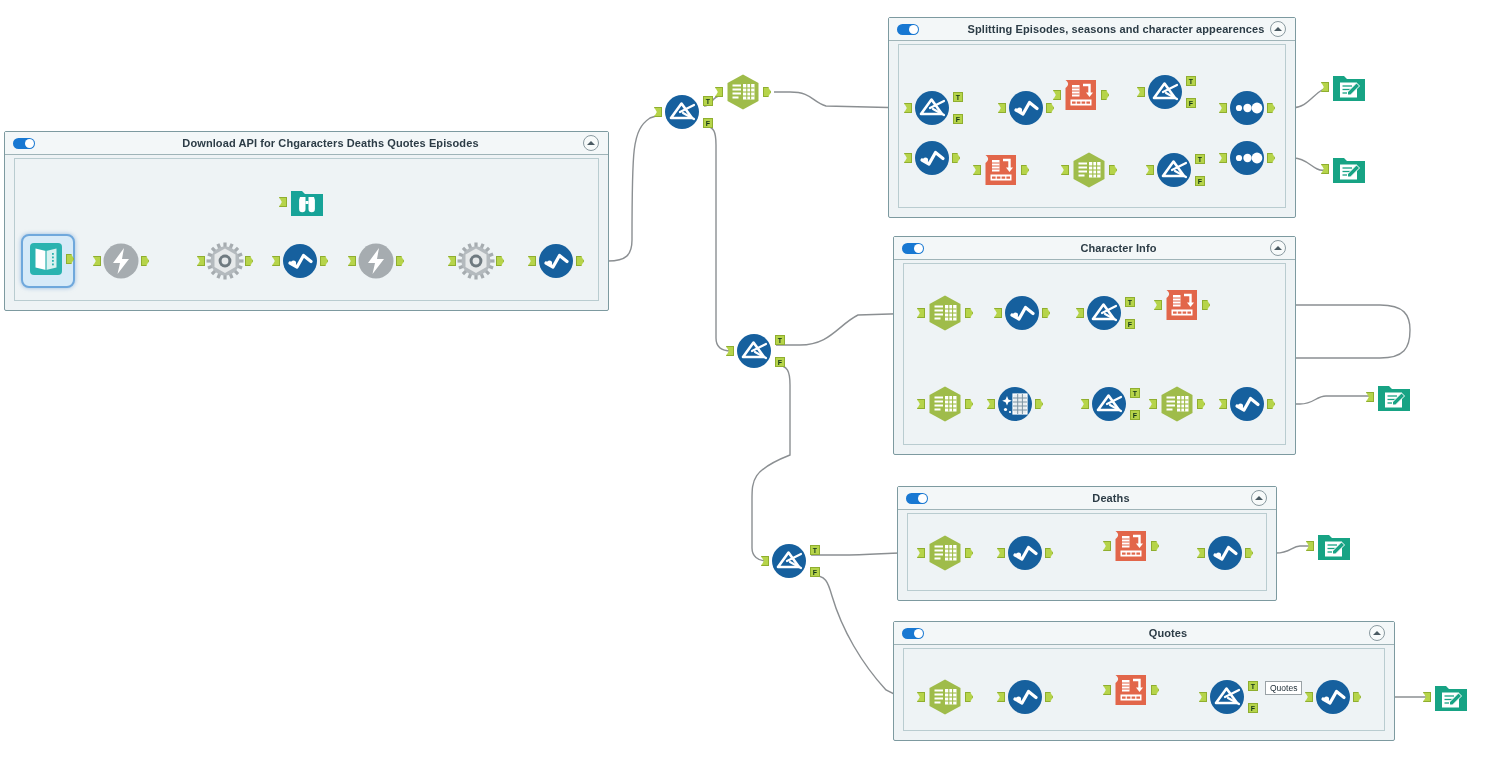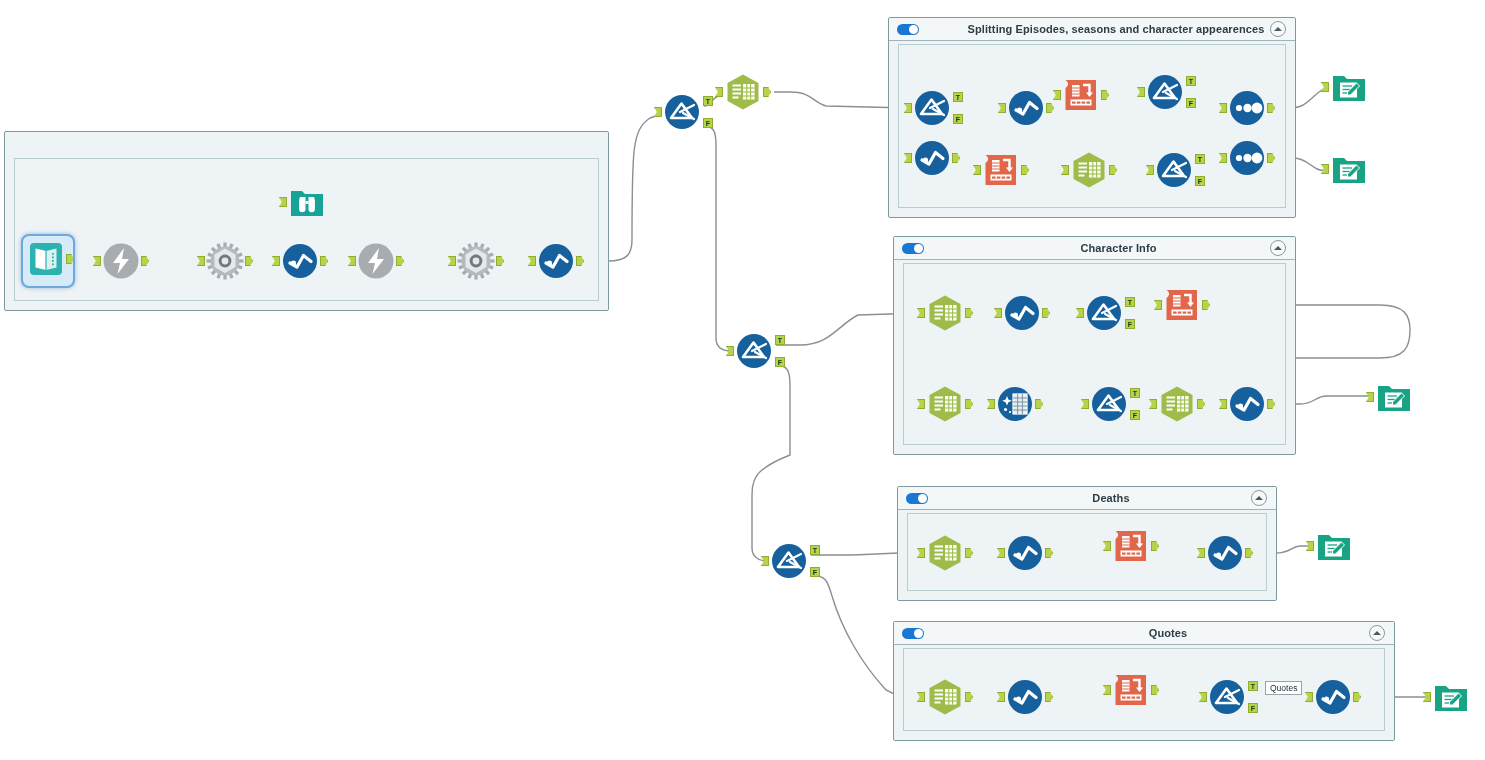--- a/index.html
+++ b/index.html
@@ -116,20 +116,25 @@
     <path d="M893,697 L922,697"></path>
     <path d="M972,697 L1002,697"></path>
     <path d="M1052,697 L1108,697"></path>
     <path d="M1162,697 L1204,697"></path>
     <path d="M1250,690 L1262,690"></path>
     <path d="M1300,690 L1310,690"></path>
     <path d="M1364,697 L1390,697 C1404,697 1410,697 1418,697 L1428,697"></path>
   </svg>
 
   <div class="container" style="left:4px;top:131px;width:605px;height:180px;">
+    <div class="container-head">
+      <div class="toggle"></div>
+      <div class="ctitle">Download API for Chgaracters Deaths Quotes Episodes</div>
+      <div class="collapse"></div>
+    </div>
     <div class="container-body"></div>
   </div>
 
   <div class="container" style="left:888px;top:17px;width:408px;height:201px;">
     <div class="container-head">
       <div class="toggle"></div>
       <div class="ctitle">Splitting Episodes, seasons and character appearences</div>
       <div class="collapse"></div>
     </div>
     <div class="container-body"></div>

